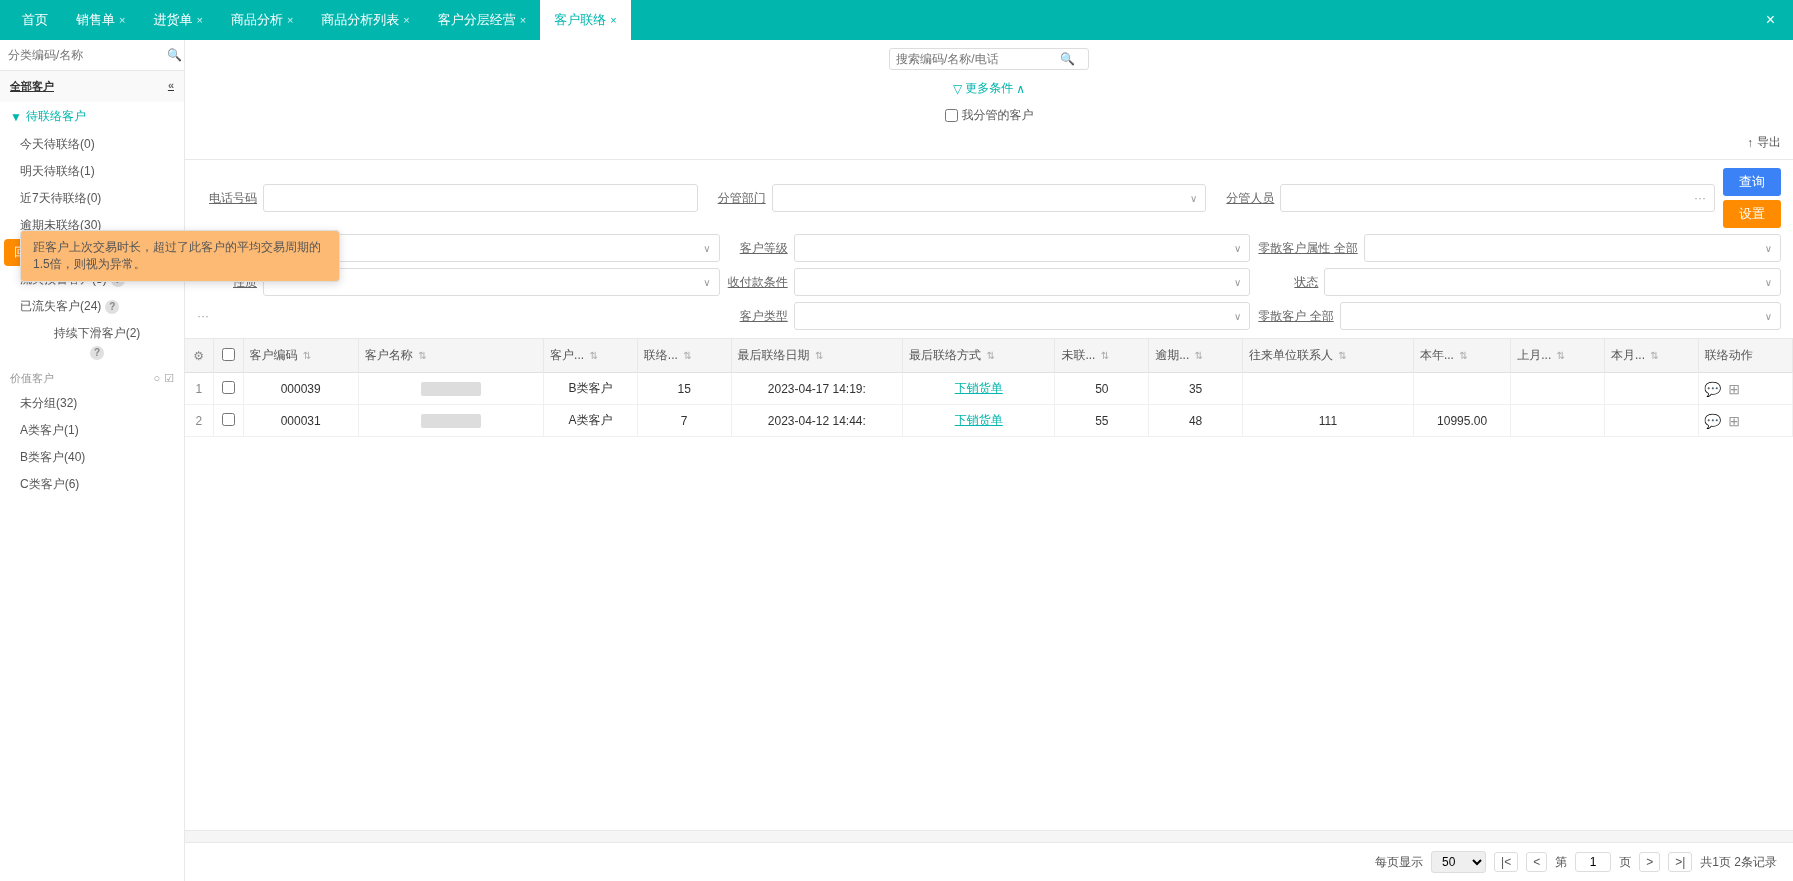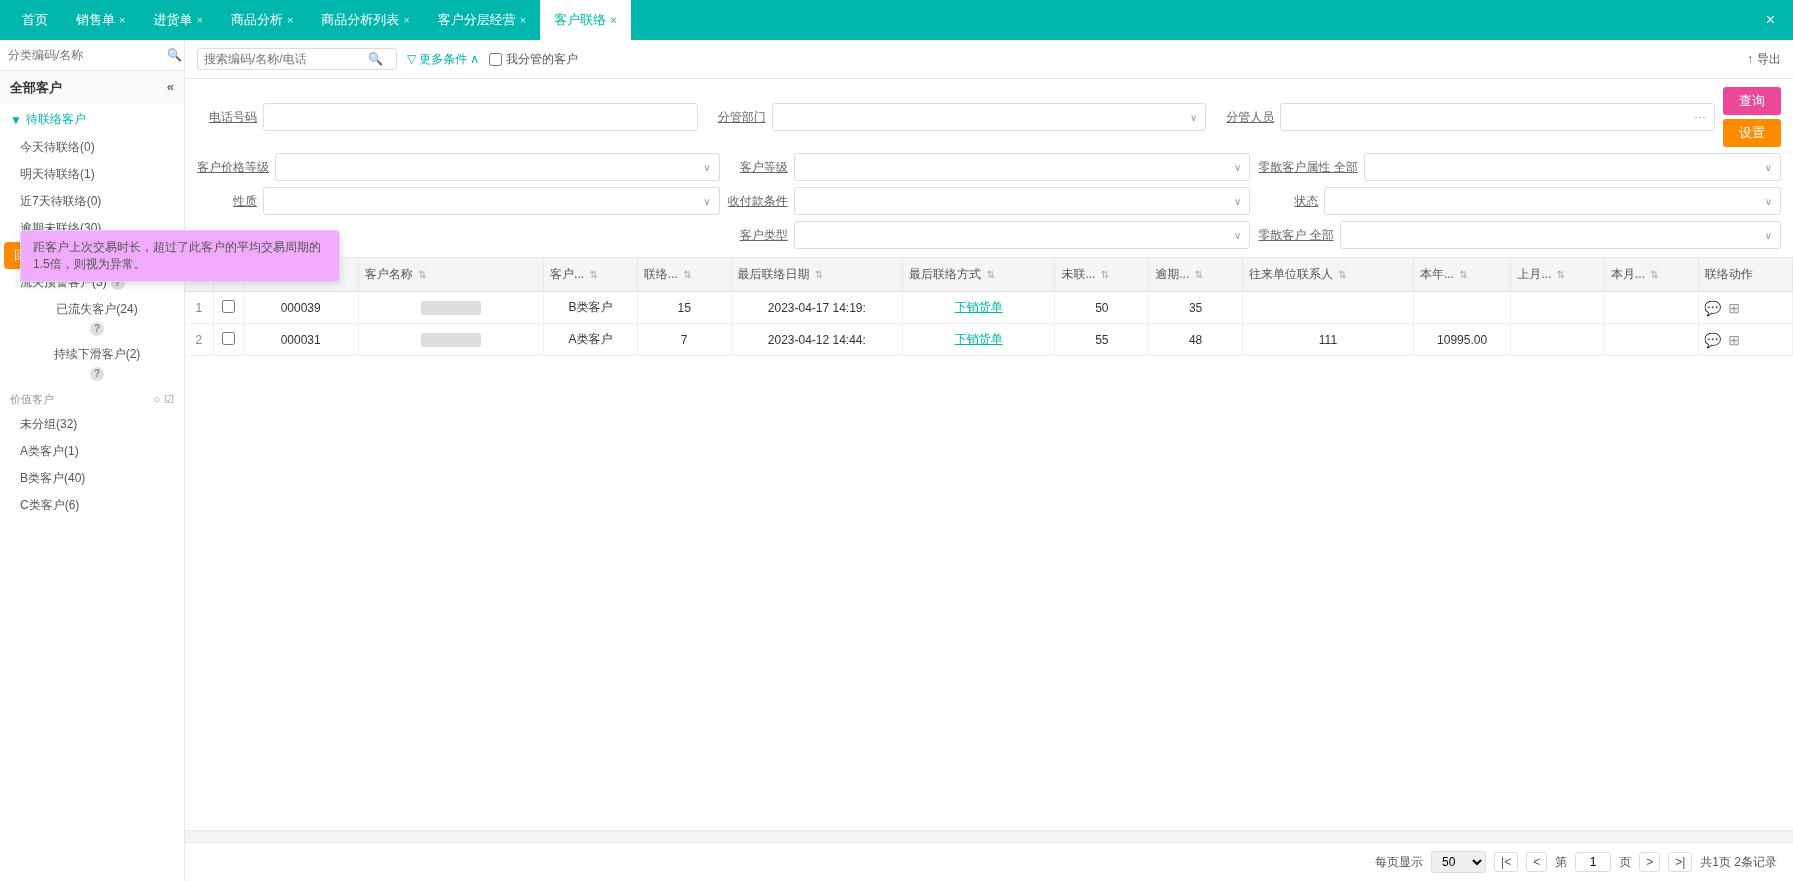--- a/index.html
+++ b/index.html
@@ -62,25 +62,26 @@
       border: none;
       outline: none;
       font-size: 12px;
       color: #6d28d9;
     }
     .sidebar-search .search-icon { color: #999; cursor: pointer; }
 
     .sidebar-section-title {
       padding: 8px 10px;
       font-weight: bold;
-      font-size: 13px;
+      font-size: 11px;
       display: flex;
       align-items: flex-start;
       justify-content: space-between;
       background: #f9f9f9;
+      text-decoration: underline;
     }
     .sidebar-section-title .icon { color: #666; cursor: pointer; }
 
     .sidebar-group-title {
       padding: 6px 10px;
       color: #00b6ad;
       font-size: 12px;
       display: flex;
       align-items: center;
       gap: 4px;
@@ -119,20 +120,21 @@
     }
 
     
     .filter-bar {
       background: #fff;
       padding: 8px 12px;
       border-bottom: 1px solid #e8e8e8;
       display: flex;
       align-items: center;
       gap: 10px;
+      flex-direction: column;
     }
     .filter-search {
       display: flex;
       align-items: center;
       border: 1px solid #ddd;
       border-radius: 3px;
       padding: 3px 6px;
       gap: 4px;
       min-width: 200px;
     }
@@ -214,21 +216,21 @@
     .filter-input {
       flex: 1;
       border: 1px solid #ddd;
       border-radius: 3px;
       padding: 4px 8px;
       font-size: 12px;
       height: 28px;
     }
 
     .btn-query {
-      background: #ec4899;
+      background: #3b82f6;
       color: #fff;
       border: none;
       border-radius: 3px;
       padding: 5px 16px;
       font-size: 13px;
       cursor: pointer;
       white-space: nowrap;
     }
     .btn-settings {
       background: #ff8c00;
@@ -327,21 +329,21 @@
       border-radius: 3px;
       padding: 2px 6px;
       width: 36px;
       text-align: center;
       font-size: 12px;
     }
 
     
     .tooltip-box {
       position: absolute;
-      background: #f0abfc;
+      background: #fdba74;
       border: 1px solid #ddd;
       border-radius: 4px;
       padding: 8px 12px;
       font-size: 12px;
       color: #555;
       box-shadow: 0 2px 8px rgba(0,0,0,0.15);
       max-width: 320px;
       top: 230px;
       left: 20px;
       z-index: 100;
@@ -427,21 +429,21 @@
     <div class="sidebar-item">逾期未联络(30)</div>
 
     <div class="sidebar-item active" style="padding-left:10px; display:flex; align-items:center; gap:4px;">
       <span>回购异常客户(2)</span>
       <span style="background:#fff; color:#ff8c00; border-radius:50%; width:14px; height:14px; text-align:center; line-height:14px; font-size:10px; font-weight:bold;">?</span>
     </div>
     <div class="sidebar-item" style="display:flex; align-items:center; gap:4px;">
       <span>流失预警客户(3)</span>
       <span style="background:#e0e0e0; color:#888; border-radius:50%; width:14px; height:14px; text-align:center; line-height:14px; font-size:10px; font-weight:bold;">?</span>
     </div>
-    <div class="sidebar-item" style="display:flex; align-items:center; gap:4px;flex-direction:column;">
+    <div class="sidebar-item" style="display:flex; align-items:center; gap:4px;">
       <span>已流失客户(24)</span>
       <span style="background:#e0e0e0; color:#888; border-radius:50%; width:14px; height:14px; text-align:center; line-height:14px; font-size:10px; font-weight:bold;">?</span>
     </div>
     <div class="sidebar-item" style="display:flex; align-items:center; gap:4px;flex-direction:column;">
       <span>持续下滑客户(2)</span>
       <span style="background:#e0e0e0; color:#888; border-radius:50%; width:14px; height:14px; text-align:center; line-height:14px; font-size:10px; font-weight:bold;">?</span>
     </div>
 
     <div class="sidebar-group-label">
       <span>价值客户</span>

